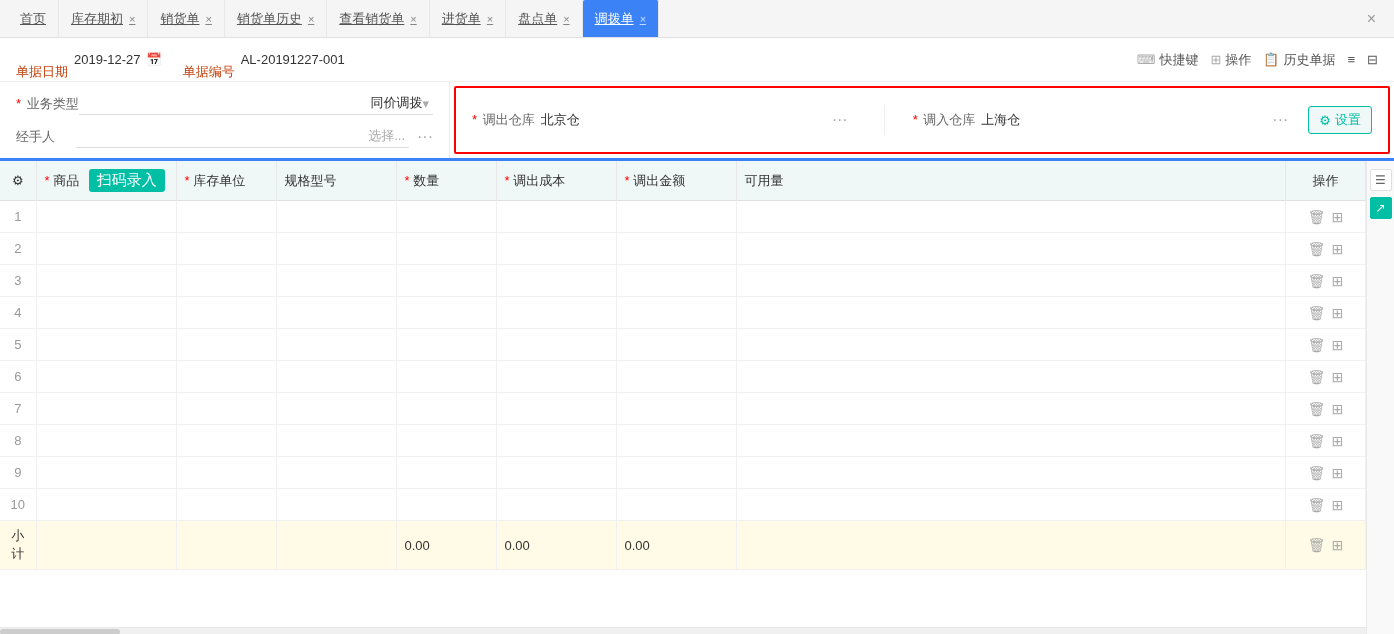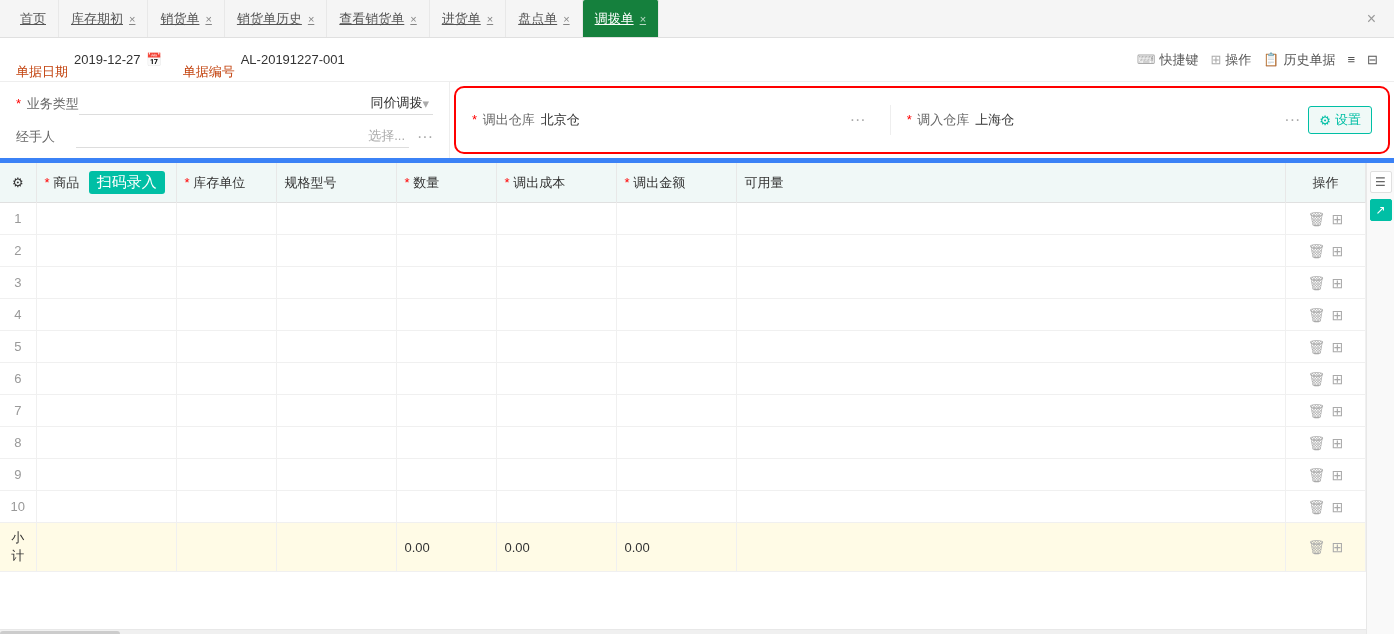--- a/index.html
+++ b/index.html
@@ -10,21 +10,21 @@
       display: flex; align-items: center; background: #f5f5f5; border-bottom: 1px solid #e0e0e0;
       height: 38px; padding: 0 8px; position: relative;
     }
     .tab-item {
       display: flex; align-items: center; padding: 0 12px; height: 100%;
       cursor: pointer; font-size: 13px; color: #555; border-right: 1px solid #e8e8e8;
       white-space: nowrap;
       text-decoration: underline;
     }
     .tab-item.active {
-      background: #15803d; color: #fff; border-radius: 2px 2px 0 0;
+      background: #3b82f6; color: #fff; border-radius: 2px 2px 0 0;
     }
     .tab-item .close-icon {
       margin-left: 6px; font-size: 11px; cursor: pointer; opacity: 0.7;
     }
     .tab-close-all {
       margin-left: auto; font-size: 16px; cursor: pointer; color: #999; padding: 0 10px;
     }
 
     
     .toolbar {
@@ -39,21 +39,21 @@
     .toolbar-right {
       margin-left: auto; display: flex; align-items: center; gap: 12px; font-size: 13px; color: #555;
     }
     .toolbar-right .action-item {
       display: flex; align-items: center; gap: 4px; cursor: pointer; color: #555;
     }
     .toolbar-right .action-item .icon { color: #aaa; }
 
     
     .settings-row {
-      display: flex; align-items: stretch; padding: 0; background: #fff; border-bottom: 5px solid #3b82f6;
+      display: flex; align-items: stretch; padding: 0; background: #fff; border-bottom: 3px solid #3b82f6;
     }
 
     
     .left-panel {
       width: 450px; padding: 10px 16px; display: flex; flex-direction: column; gap: 10px;
       border-right: 1px solid #eee;
     }
     .field-row { display: flex; align-items: center; }
     .field-label { color: #666; min-width: 60px; }
     .required { color: #f00; margin-right: 2px; }
@@ -61,22 +61,23 @@
       flex: 1; display: flex; align-items: center; justify-content: flex-end;
       border-bottom: 1px solid #ddd; padding: 2px 4px; cursor: pointer;
     }
     .field-select .chevron { color: #aaa; }
     .field-more { color: #aaa; cursor: pointer; margin-left: 8px; font-size: 16px; }
     .field-placeholder { color: #aaa; }
 
     
     .right-panel {
       flex: 1; display: flex; align-items: center; padding: 10px 16px;
-      border: 2px solid #f00; margin: 4px; border-radius: 10px;
+      border: 2px solid #f00; margin: 4px; border-radius: 2px;
       position: relative;
+      gap: 12px;
     }
     .warehouse-section { display: flex; align-items: center; flex: 1; }
     .warehouse-label { color: #666; margin-right: 6px; }
     .warehouse-value { color: #333; }
     .warehouse-more { color: #aaa; cursor: pointer; margin-left: auto; font-size: 16px; padding: 0 8px; }
     .warehouse-divider { width: 1px; background: #eee; height: 30px; margin: 0 16px; }
     .settings-btn {
       display: flex; align-items: center; gap: 4px; padding: 4px 10px;
       background: #f0f9f7; border: 1px solid #00bfa5; border-radius: 3px;
       color: #00bfa5; cursor: pointer; font-size: 13px;

